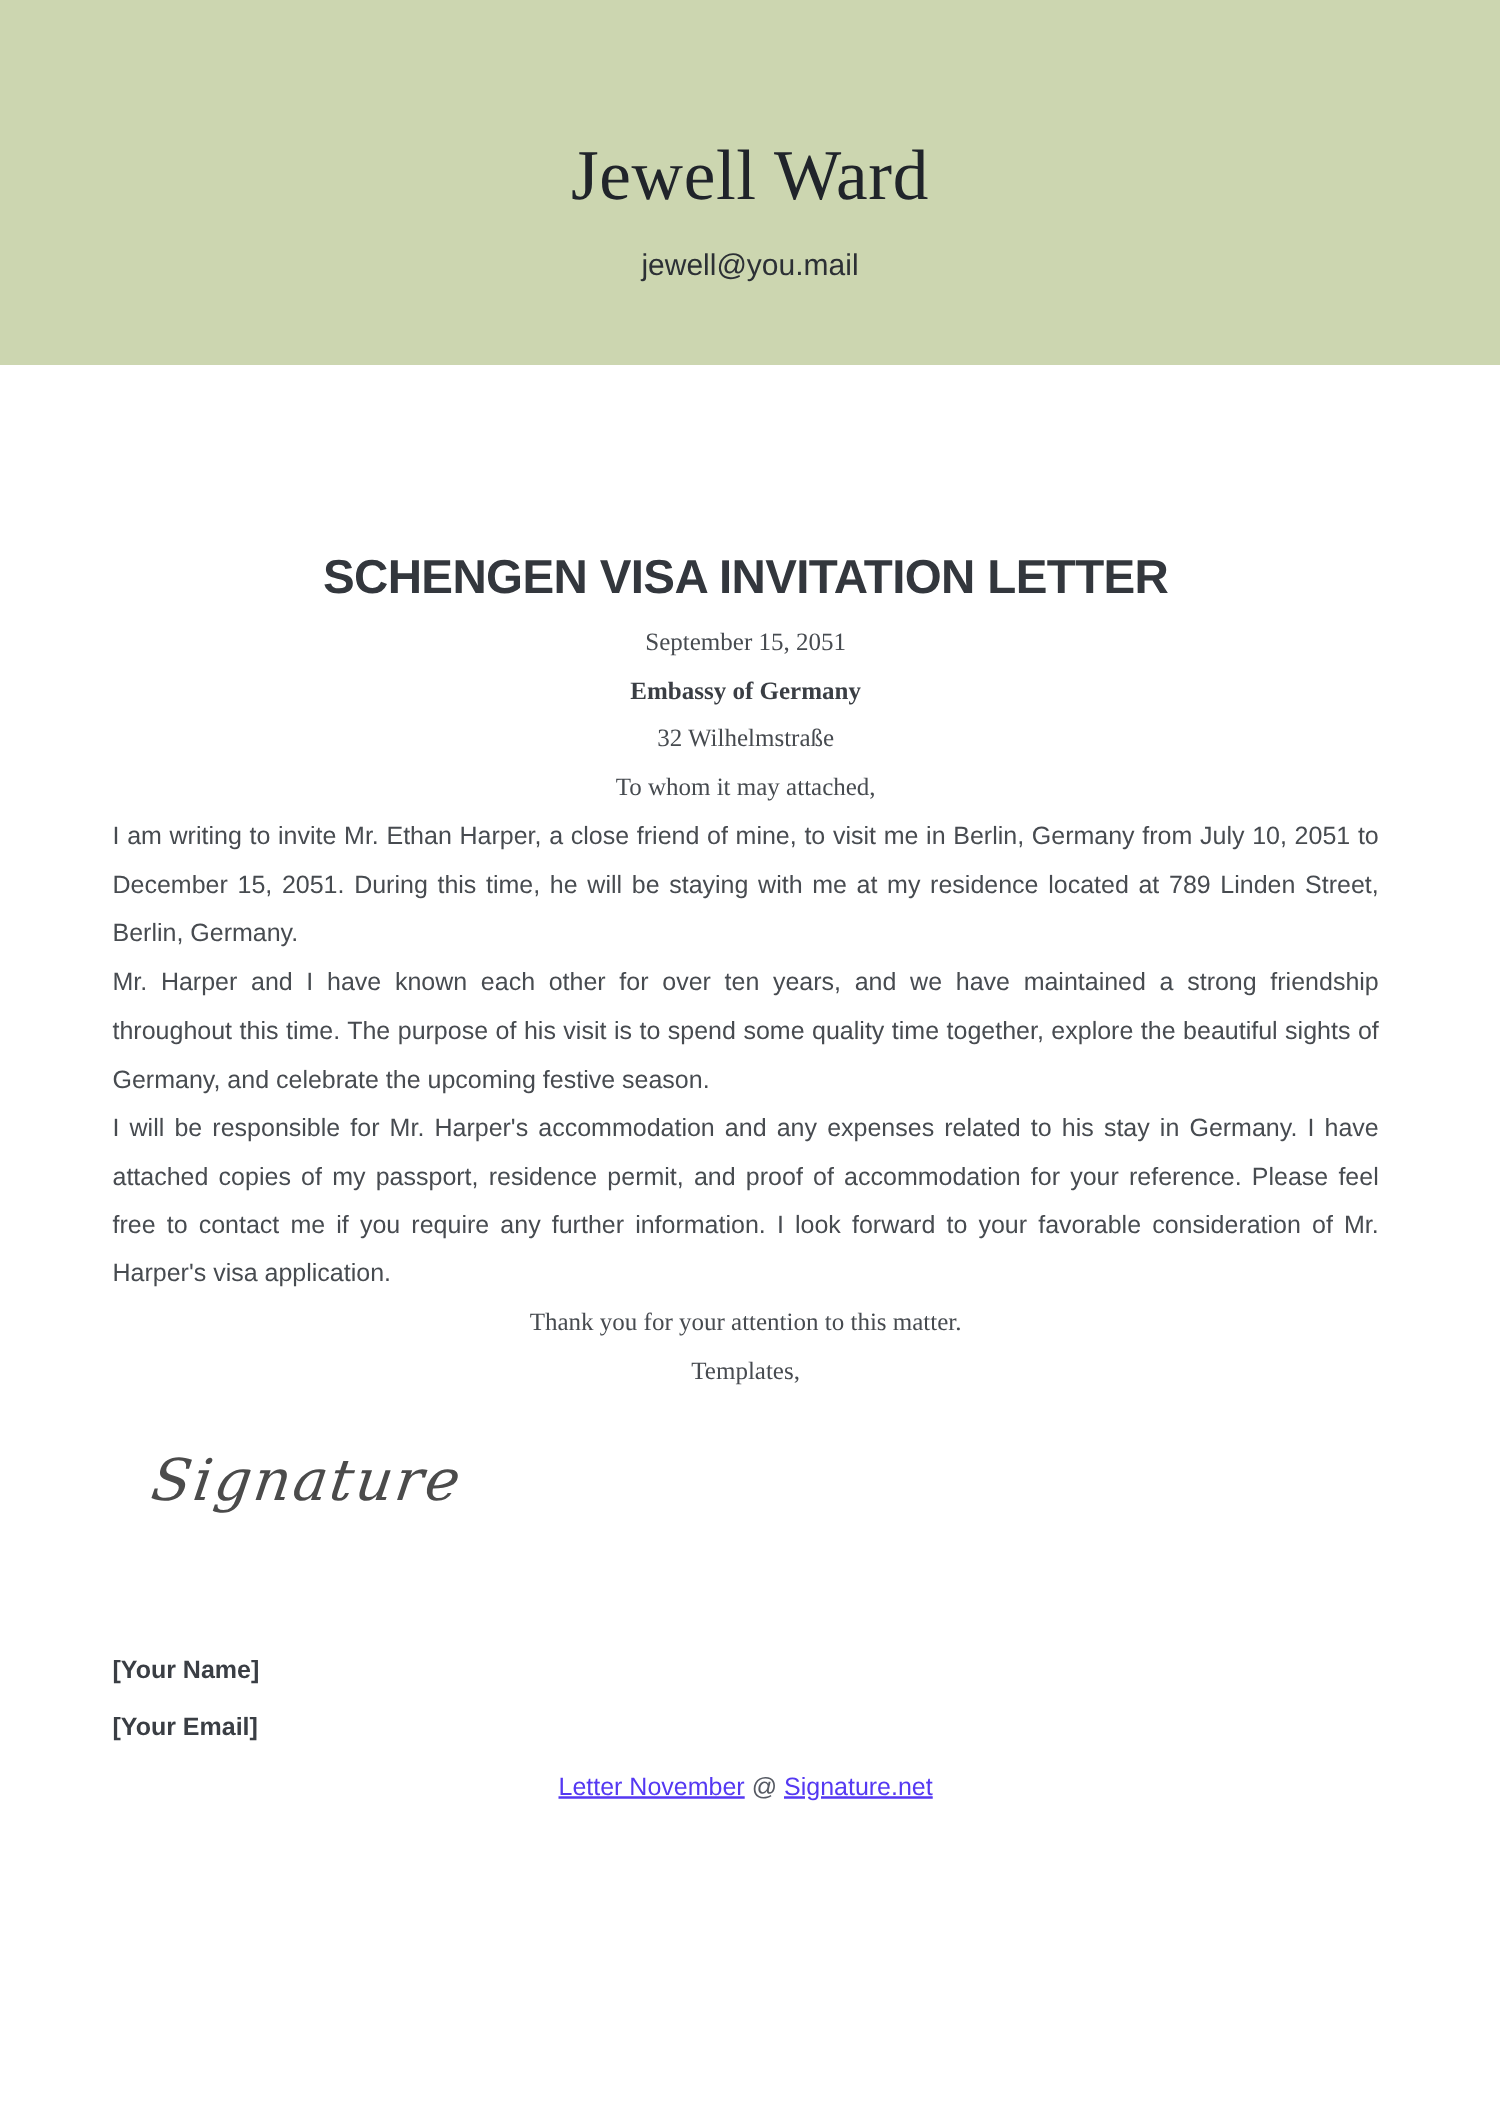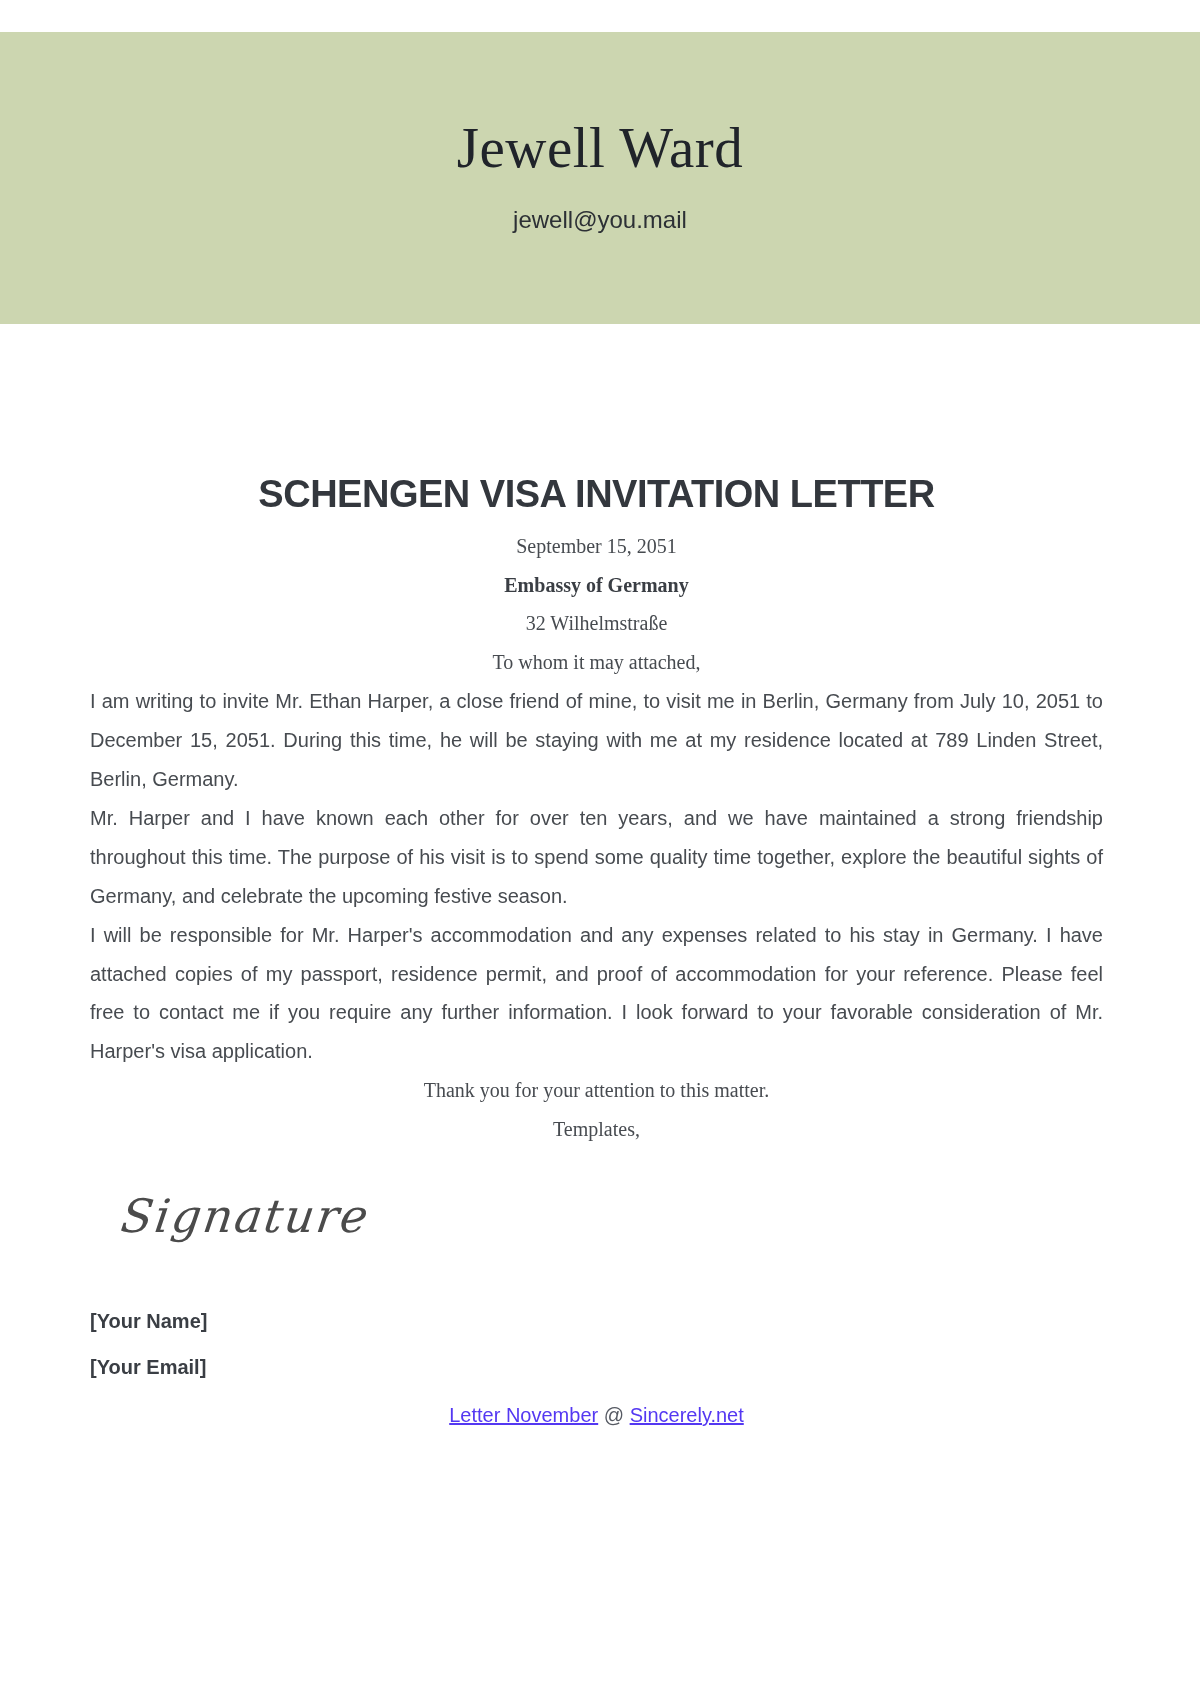--- a/index.html
+++ b/index.html
@@ -21,22 +21,21 @@
     font-family:"Liberation Sans",sans-serif;
     color:var(--body-color);
     overflow:hidden;
   }
   
   .letterhead{
     width:100%;
     height:292px;
     background:var(--header-bg);
     text-align:center;
-    padding-top:87px;
-    margin-top:32px;
+    padding-top:112px;
   }
   .sender-name{
     font-family:"Liberation Serif",serif;
     font-weight:400;
     font-size:57px;
     line-height:1;
     color:var(--name-color);
     letter-spacing:0.5px;
   }
   .sender-email{
@@ -81,21 +80,21 @@
     font-style:italic;
     font-size:46px;
     line-height:54px;
     color:var(--signature-color);
     transform:skewX(-8deg);
     transform-origin:left bottom;
     letter-spacing:2px;
   }
   
   .placeholder-block{
-    margin-top:67px;
+    margin-top:114px;
   }
   .placeholder{
     font-size:20px;
     font-weight:700;
     line-height:23px;
     color:#3a3e44;
   }
   .placeholder + .placeholder{
     margin-top:23px;
   }
@@ -144,17 +143,17 @@
     <div class="signature">Signature</div>
 
     <div class="placeholder-block">
       <p class="placeholder">[Your Name]</p>
       <p class="placeholder">[Your Email]</p>
     </div>
 
     <p class="page-footer">
       <a>Letter November</a>
       <span class="sep">@</span>
-      <a>Sincerely.net</a>
+      <a>Signature.net</a>
     </p>
 
   </main>
 </div>
 
 </body></html>

